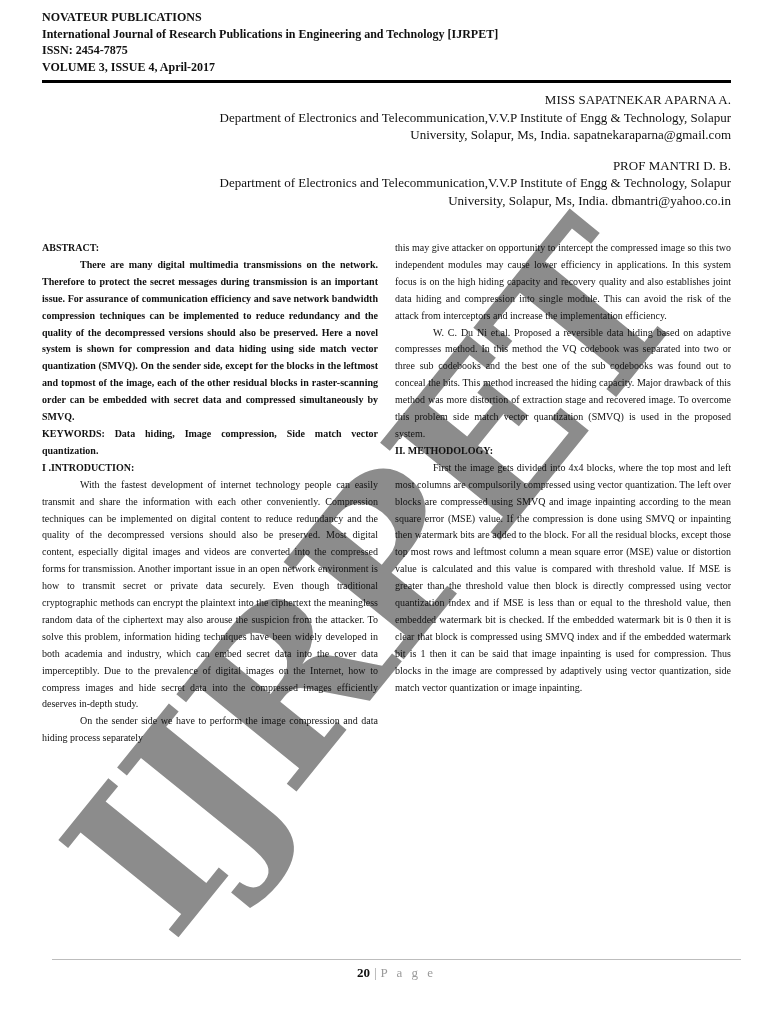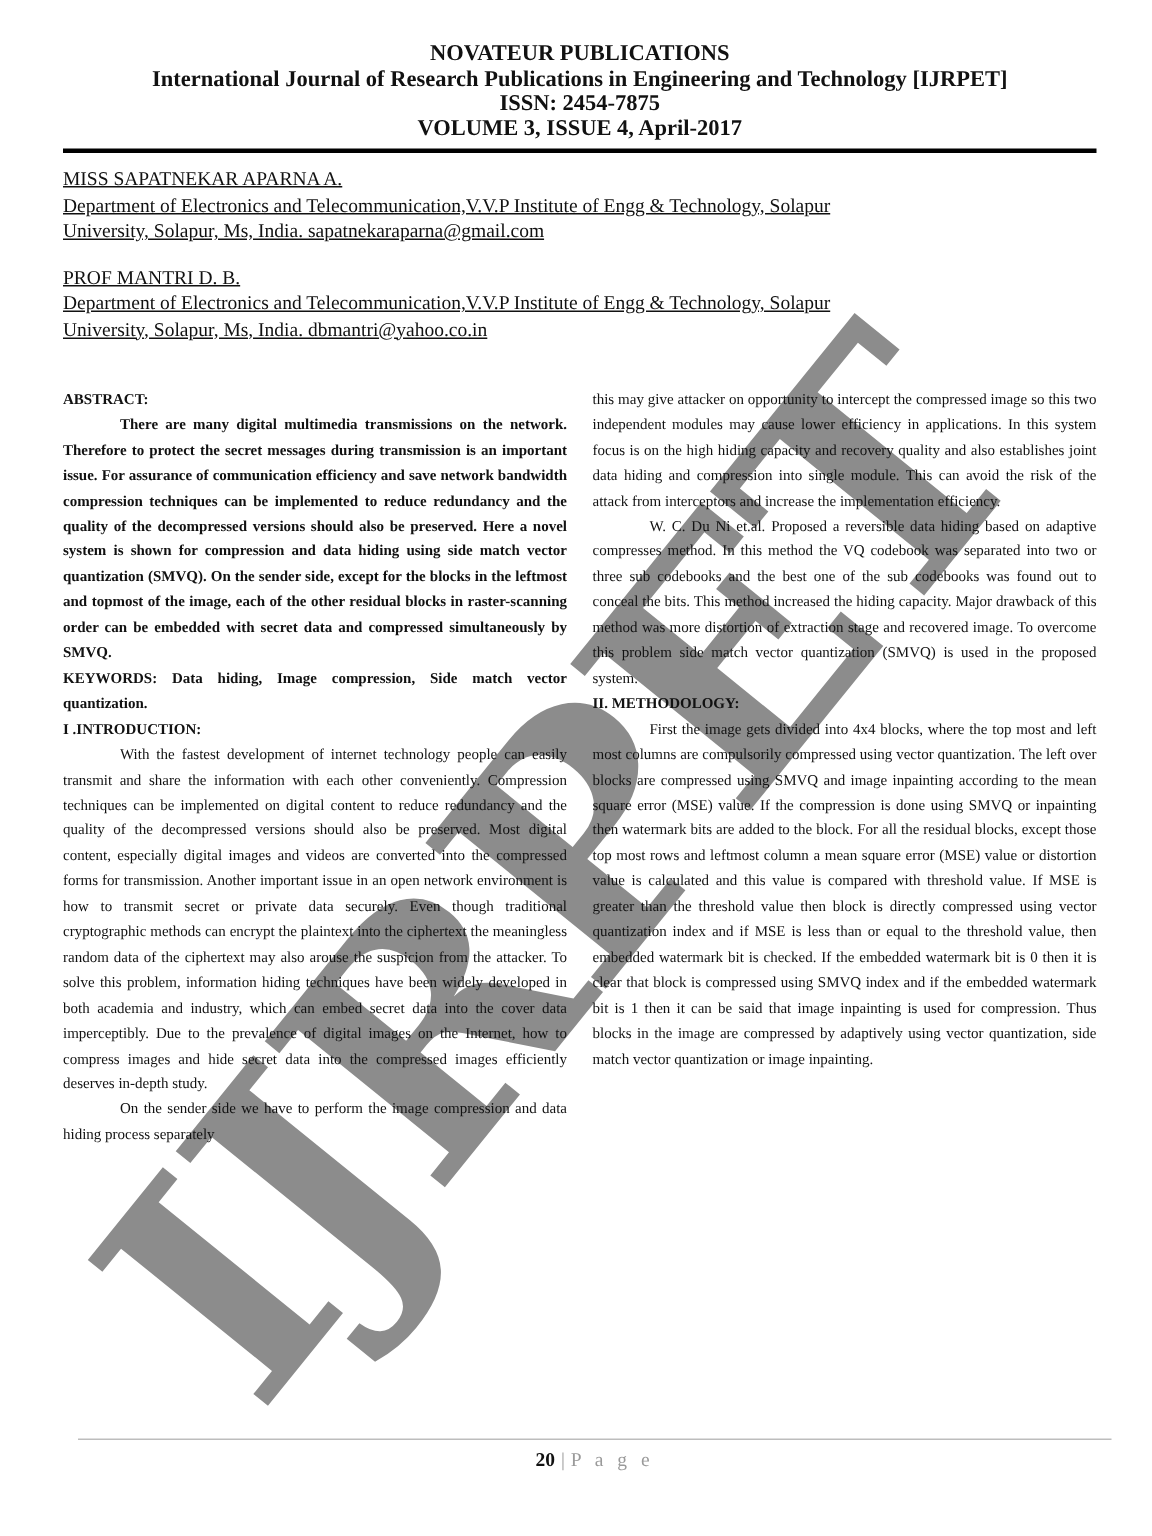--- a/index.html
+++ b/index.html
@@ -27,39 +27,39 @@
     user-select: none;
   }
   .content {
     position: absolute;
     left: 42px;
     top: 0;
     width: 689px;
     z-index: 1;
   }
   .header {
-    padding-top: 28px;
-    text-align: center;
+    padding-top: 9px;
+    text-align: left;
     font-weight: bold;
-    font-size: 15px;
+    font-size: 12px;
     line-height: 16.5px;
   }
   .header-rule {
     margin-top: 5px;
     border: none;
     border-top: 3px solid #000000;
   }
   .title {
     margin-top: 8px;
     text-align: center;
     font-weight: bold;
     font-size: 21px;
     letter-spacing: 0.2px;
   }
-  .author-block { text-align: left; font-size: 13px; line-height: 17.5px; text-decoration: underline; }
+  .author-block { text-align: right; font-size: 13px; line-height: 17.5px; }
   .author-block.first { margin-top: 5px; }
   .author-block.second { margin-top: 13px; }
   .author-name { font-size: 13px; }
   .columns {
     display: flex;
     gap: 17px;
     margin-top: 31px;
     text-align: justify;
     font-size: 10px;
     line-height: 16.9px;

